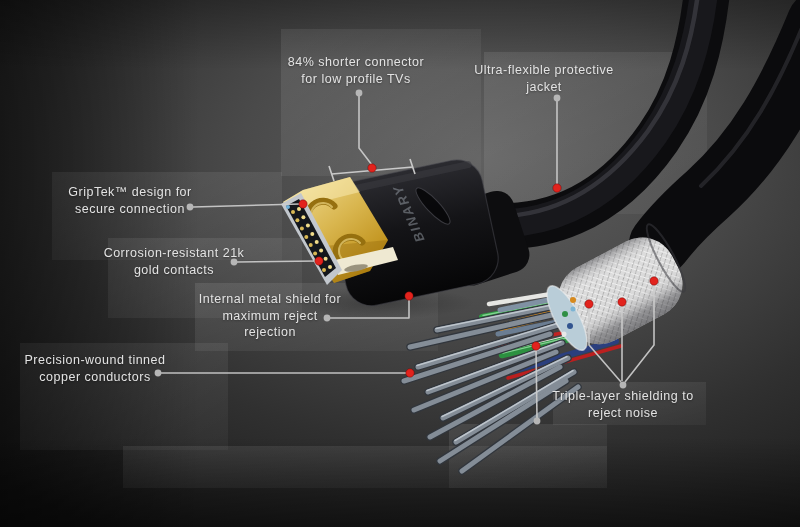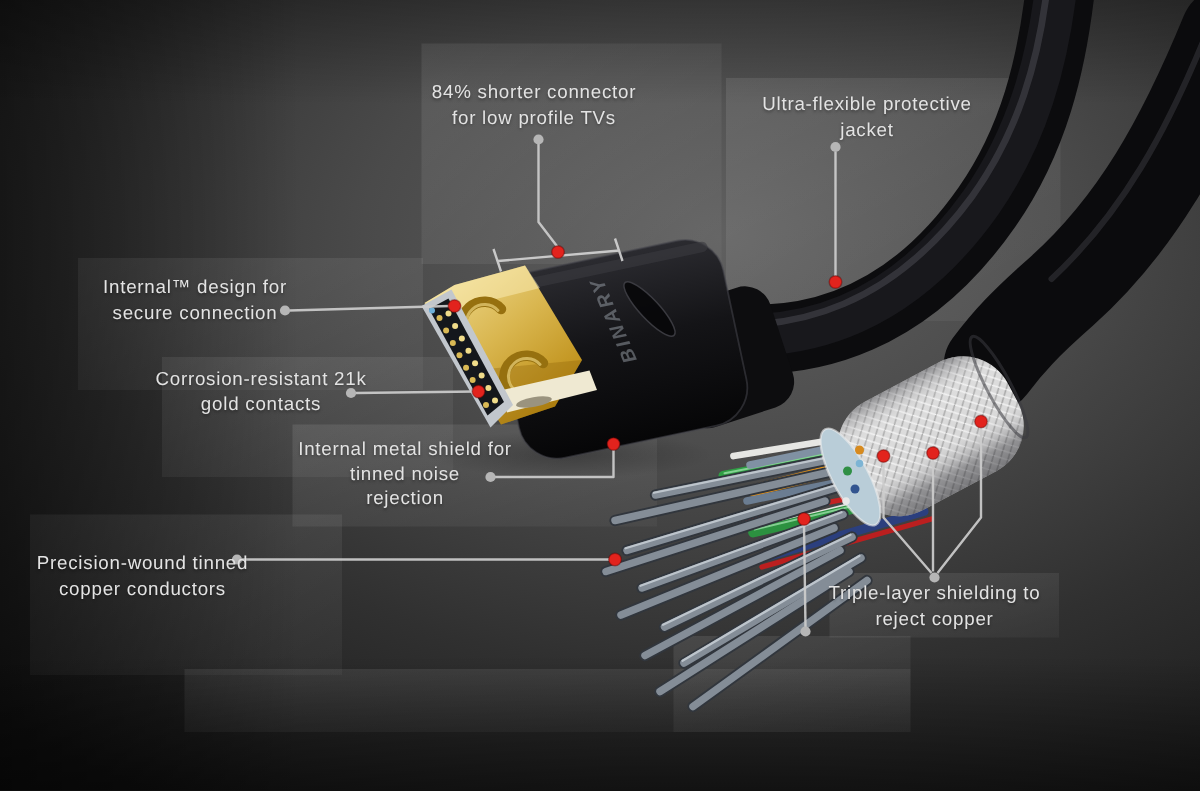--- a/index.html
+++ b/index.html
@@ -268,26 +268,26 @@
         <circle cx="410" cy="373" r="4.2"></circle>
     <circle cx="536" cy="346" r="4.2"></circle>
         <circle cx="589" cy="304" r="4.2"></circle>
     <circle cx="622" cy="302" r="4.2"></circle>
         <circle cx="654" cy="281" r="4.2"></circle>
   </g>
 </svg>
 
 <div class="callout" style="left:356px;top:70px">84% shorter connector
 for low profile TVs</div>
-<div class="callout" style="left:578px;top:78px">Ultra-flexible protective
+<div class="callout" style="left:544px;top:78px">Ultra-flexible protective
 jacket</div>
-<div class="callout" style="left:130px;top:200px">Internal™ design for
+<div class="callout" style="left:130px;top:200px">GripTek™ design for
 secure connection</div>
 <div class="callout" style="left:174px;top:261px">Corrosion-resistant 21k
 gold contacts</div>
 <div class="callout" style="left:270px;top:316px">Internal metal shield for
-tinned noise
+maximum reject
 rejection</div>
-<div class="callout" style="left:95px;top:384px">Precision-wound tinned
+<div class="callout" style="left:95px;top:368px">Precision-wound tinned
 copper conductors</div>
 <div class="callout" style="left:623px;top:404px">Triple-layer shielding to
-reject copper</div>
+reject noise</div>
 </div>
 
 </body></html>

